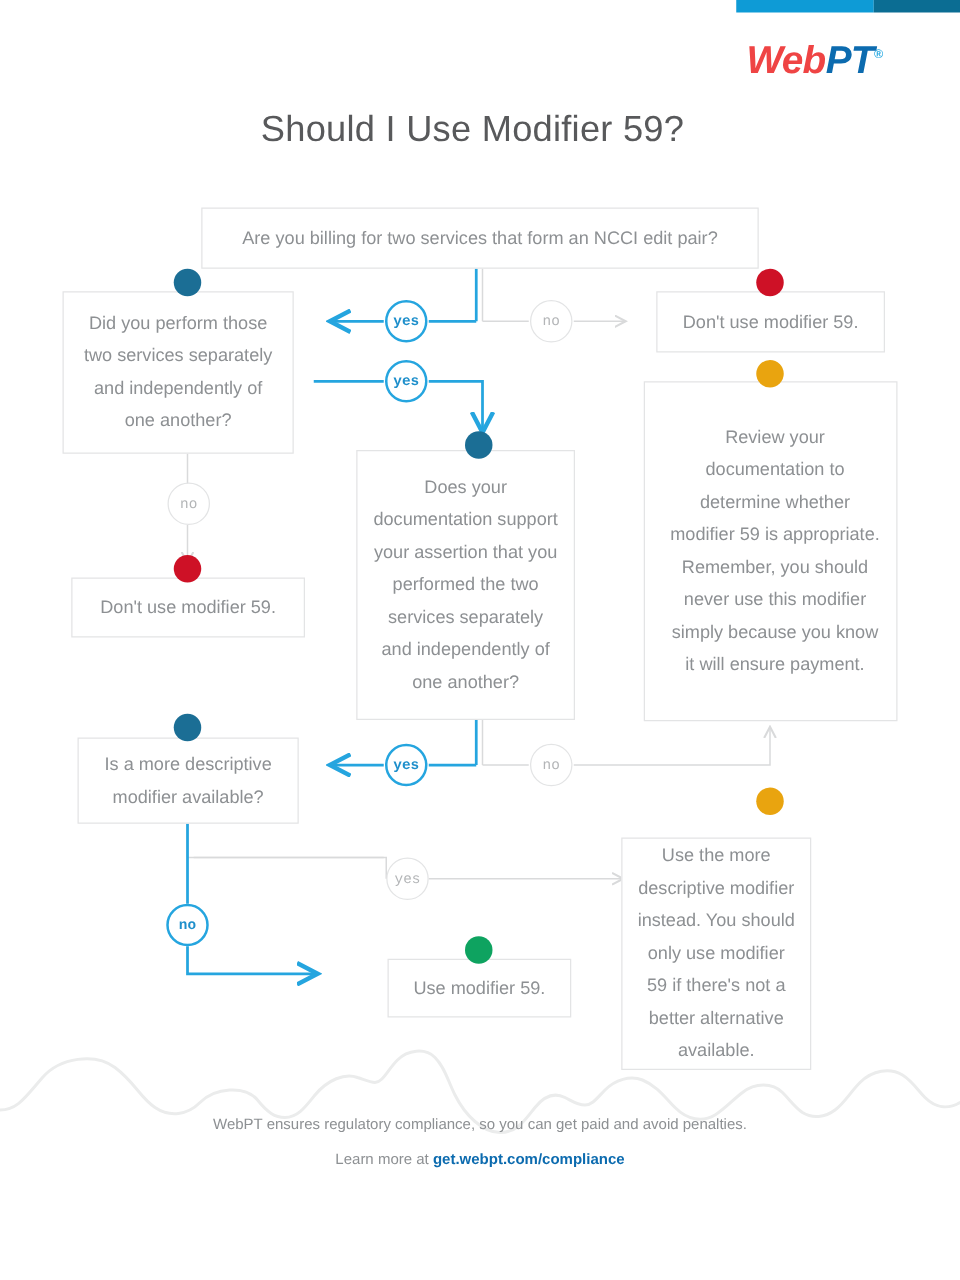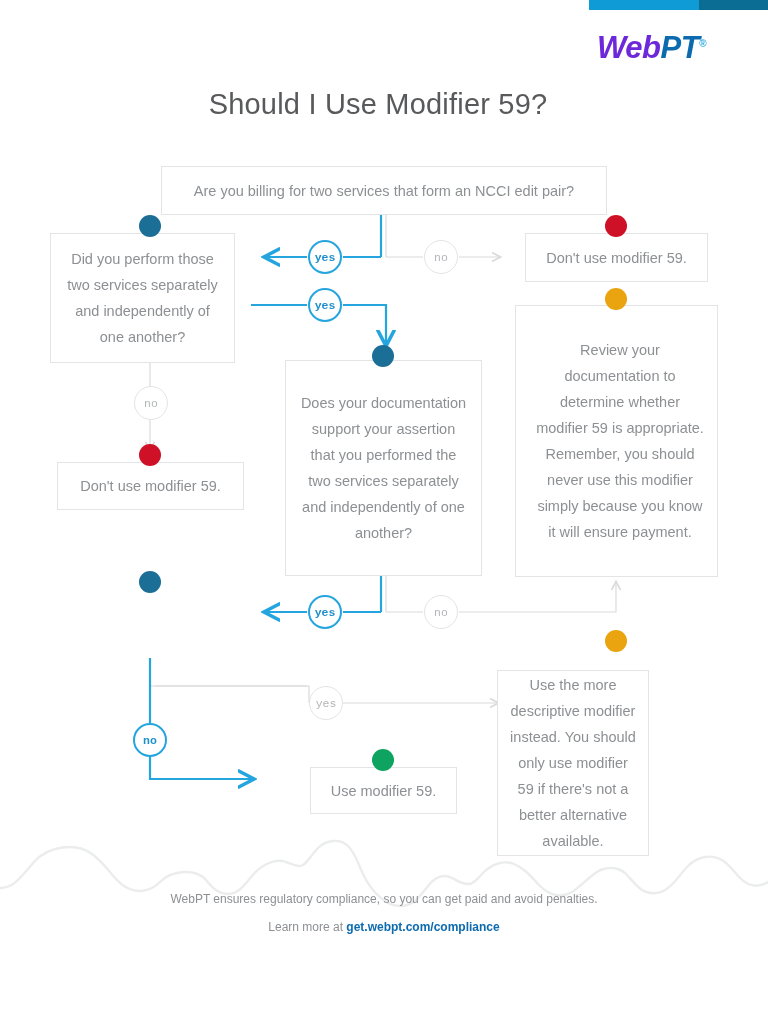--- a/index.html
+++ b/index.html
@@ -11,21 +11,21 @@
   .canvas{position:absolute;left:0;top:0;width:768px;height:1024px;}
 
   
   .topbar{position:absolute;top:0;height:10px;}
   .topbar.seg1{left:589px;width:110px;background:#0E9BD6;}
   .topbar.seg2{left:699px;width:69px;background:#0B6D93;}
 
   
   .logo{position:absolute;right:62px;top:32px;font-size:31px;font-weight:bold;
         font-style:italic;letter-spacing:-0.5px;line-height:1;}
-  .logo .web{color:#6d28d9;}
+  .logo .web{color:#ef4444;}
   .logo .pt{color:#0C6BAF;}
   .logo .reg{color:#2CABE2;font-size:10px;vertical-align:super;font-style:normal;}
 
   
   .title{position:absolute;left:0;top:88px;width:756px;text-align:center;
          font-size:29px;color:#58595B;font-weight:400;letter-spacing:0.2px;}
 
   
   svg.wires{position:absolute;left:0;top:0;width:768px;height:1024px;
             pointer-events:none;}
@@ -134,28 +134,31 @@
   </div>
 
   <div class="nodebox" style="left:525px;top:233px;width:183px;height:49px;">
     <span>Don't use modifier 59.</span>
   </div>
 
   <div class="nodebox" style="left:515px;top:305px;width:203px;height:272px;padding-left:19px;">
     <span>Review your documentation to determine whether modifier 59 is appropriate. Remember, you should never use this modifier simply because you know it will ensure payment.</span>
   </div>
 
-  <div class="nodebox" style="left:285px;top:360px;width:197px;height:216px;">
+  <div class="nodebox" style="left:285px;top:360px;width:175px;height:216px;">
     <span>Does your documentation support your assertion that you performed the two services separately and independently of one another?</span>
   </div>
 
   <div class="nodebox" style="left:57px;top:462px;width:187px;height:48px;">
     <span>Don't use modifier 59.</span>
   </div>
 
+  <div class="nodebox" style="left:62px;top:590px;width:177px;height:69px;">
+    <span>Is a more descriptive modifier available?</span>
+  </div>
 
   <div class="nodebox" style="left:497px;top:647px;width:152px;height:186px;margin-top:23px;">
     <span>Use the more descriptive modifier instead. You should only use modifier 59 if there's not a better alternative available.</span>
   </div>
 
   <div class="nodebox" style="left:310px;top:767px;width:147px;height:47px;">
     <span>Use modifier 59.</span>
   </div>
 
   <div class="dot blue" style="left:139px;top:215px;"></div>

